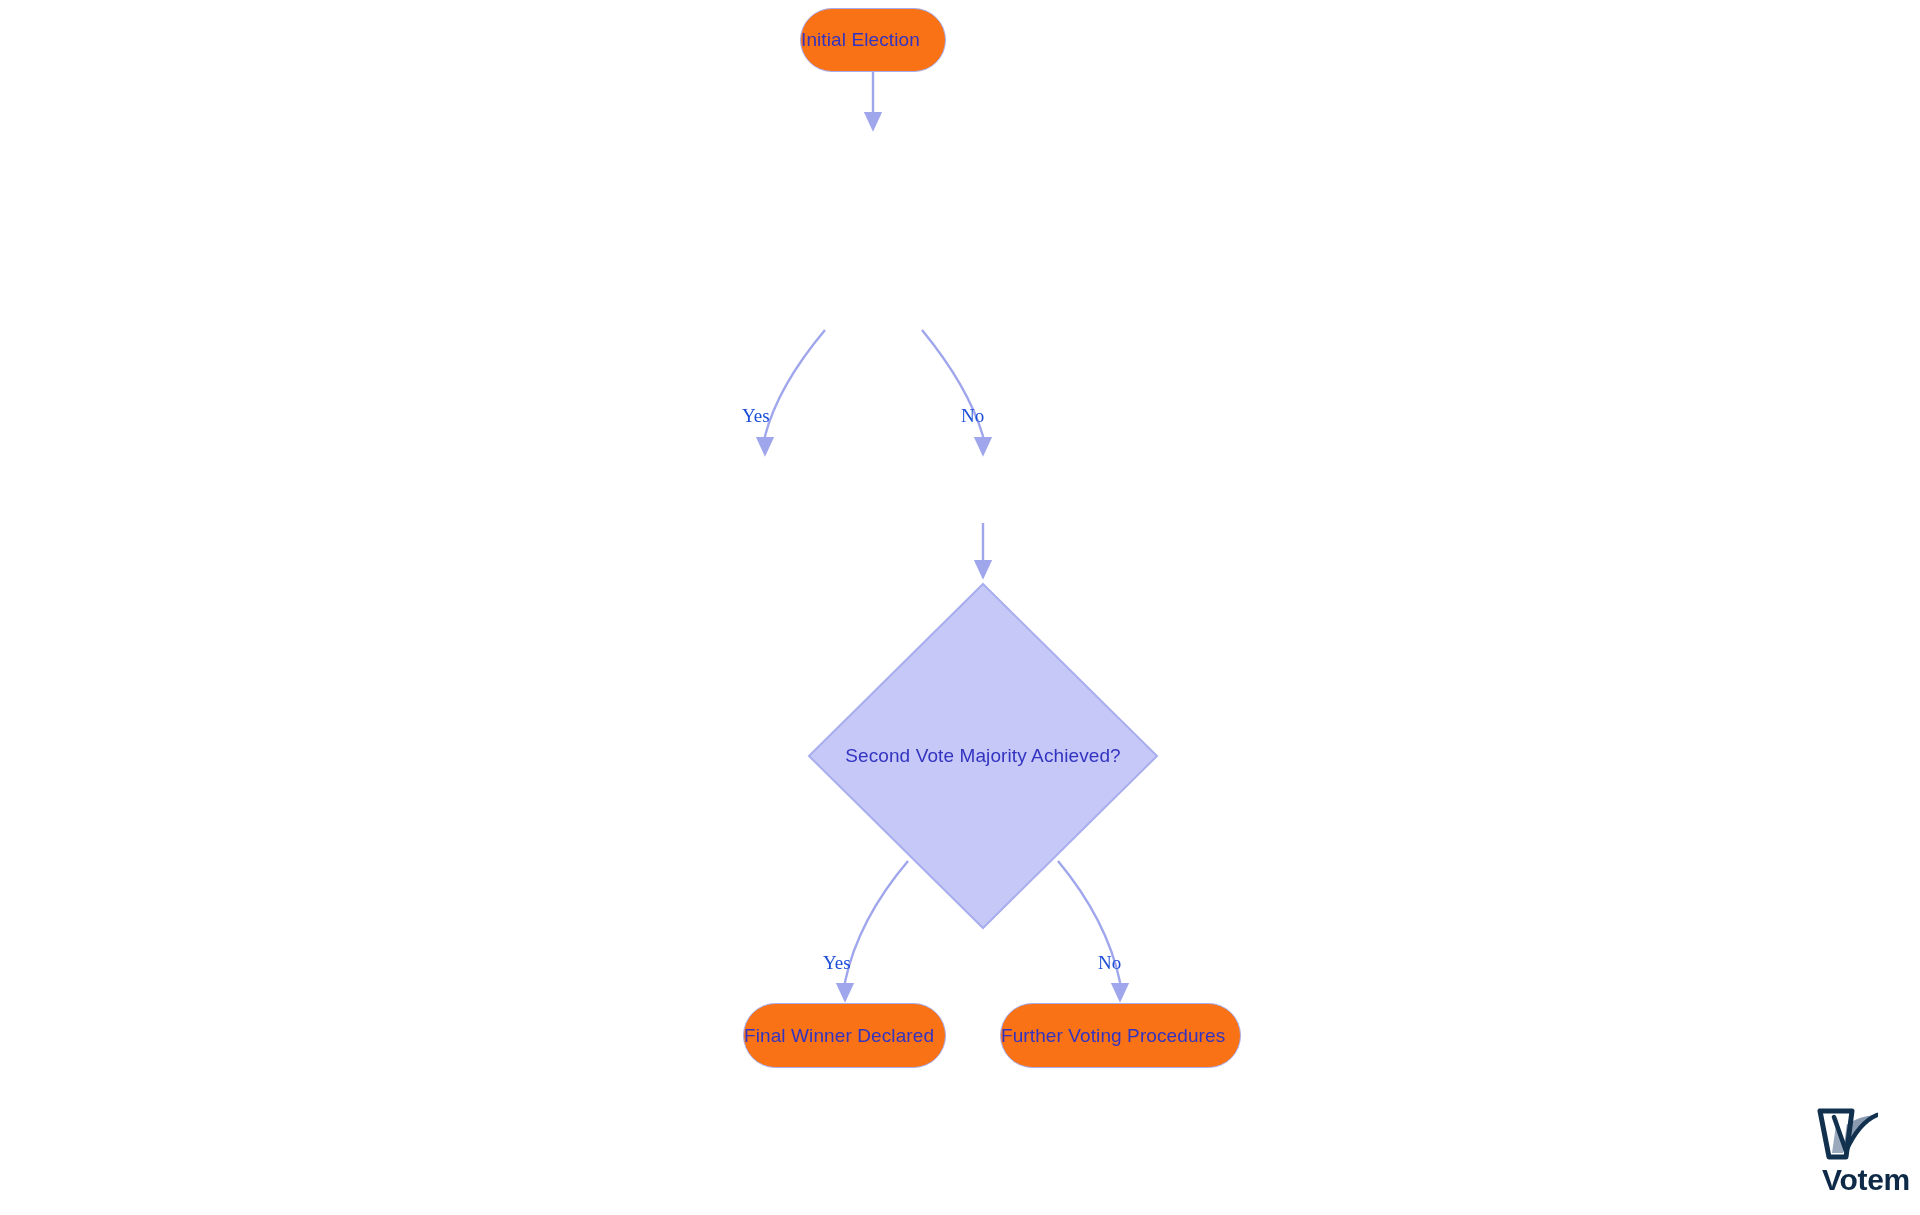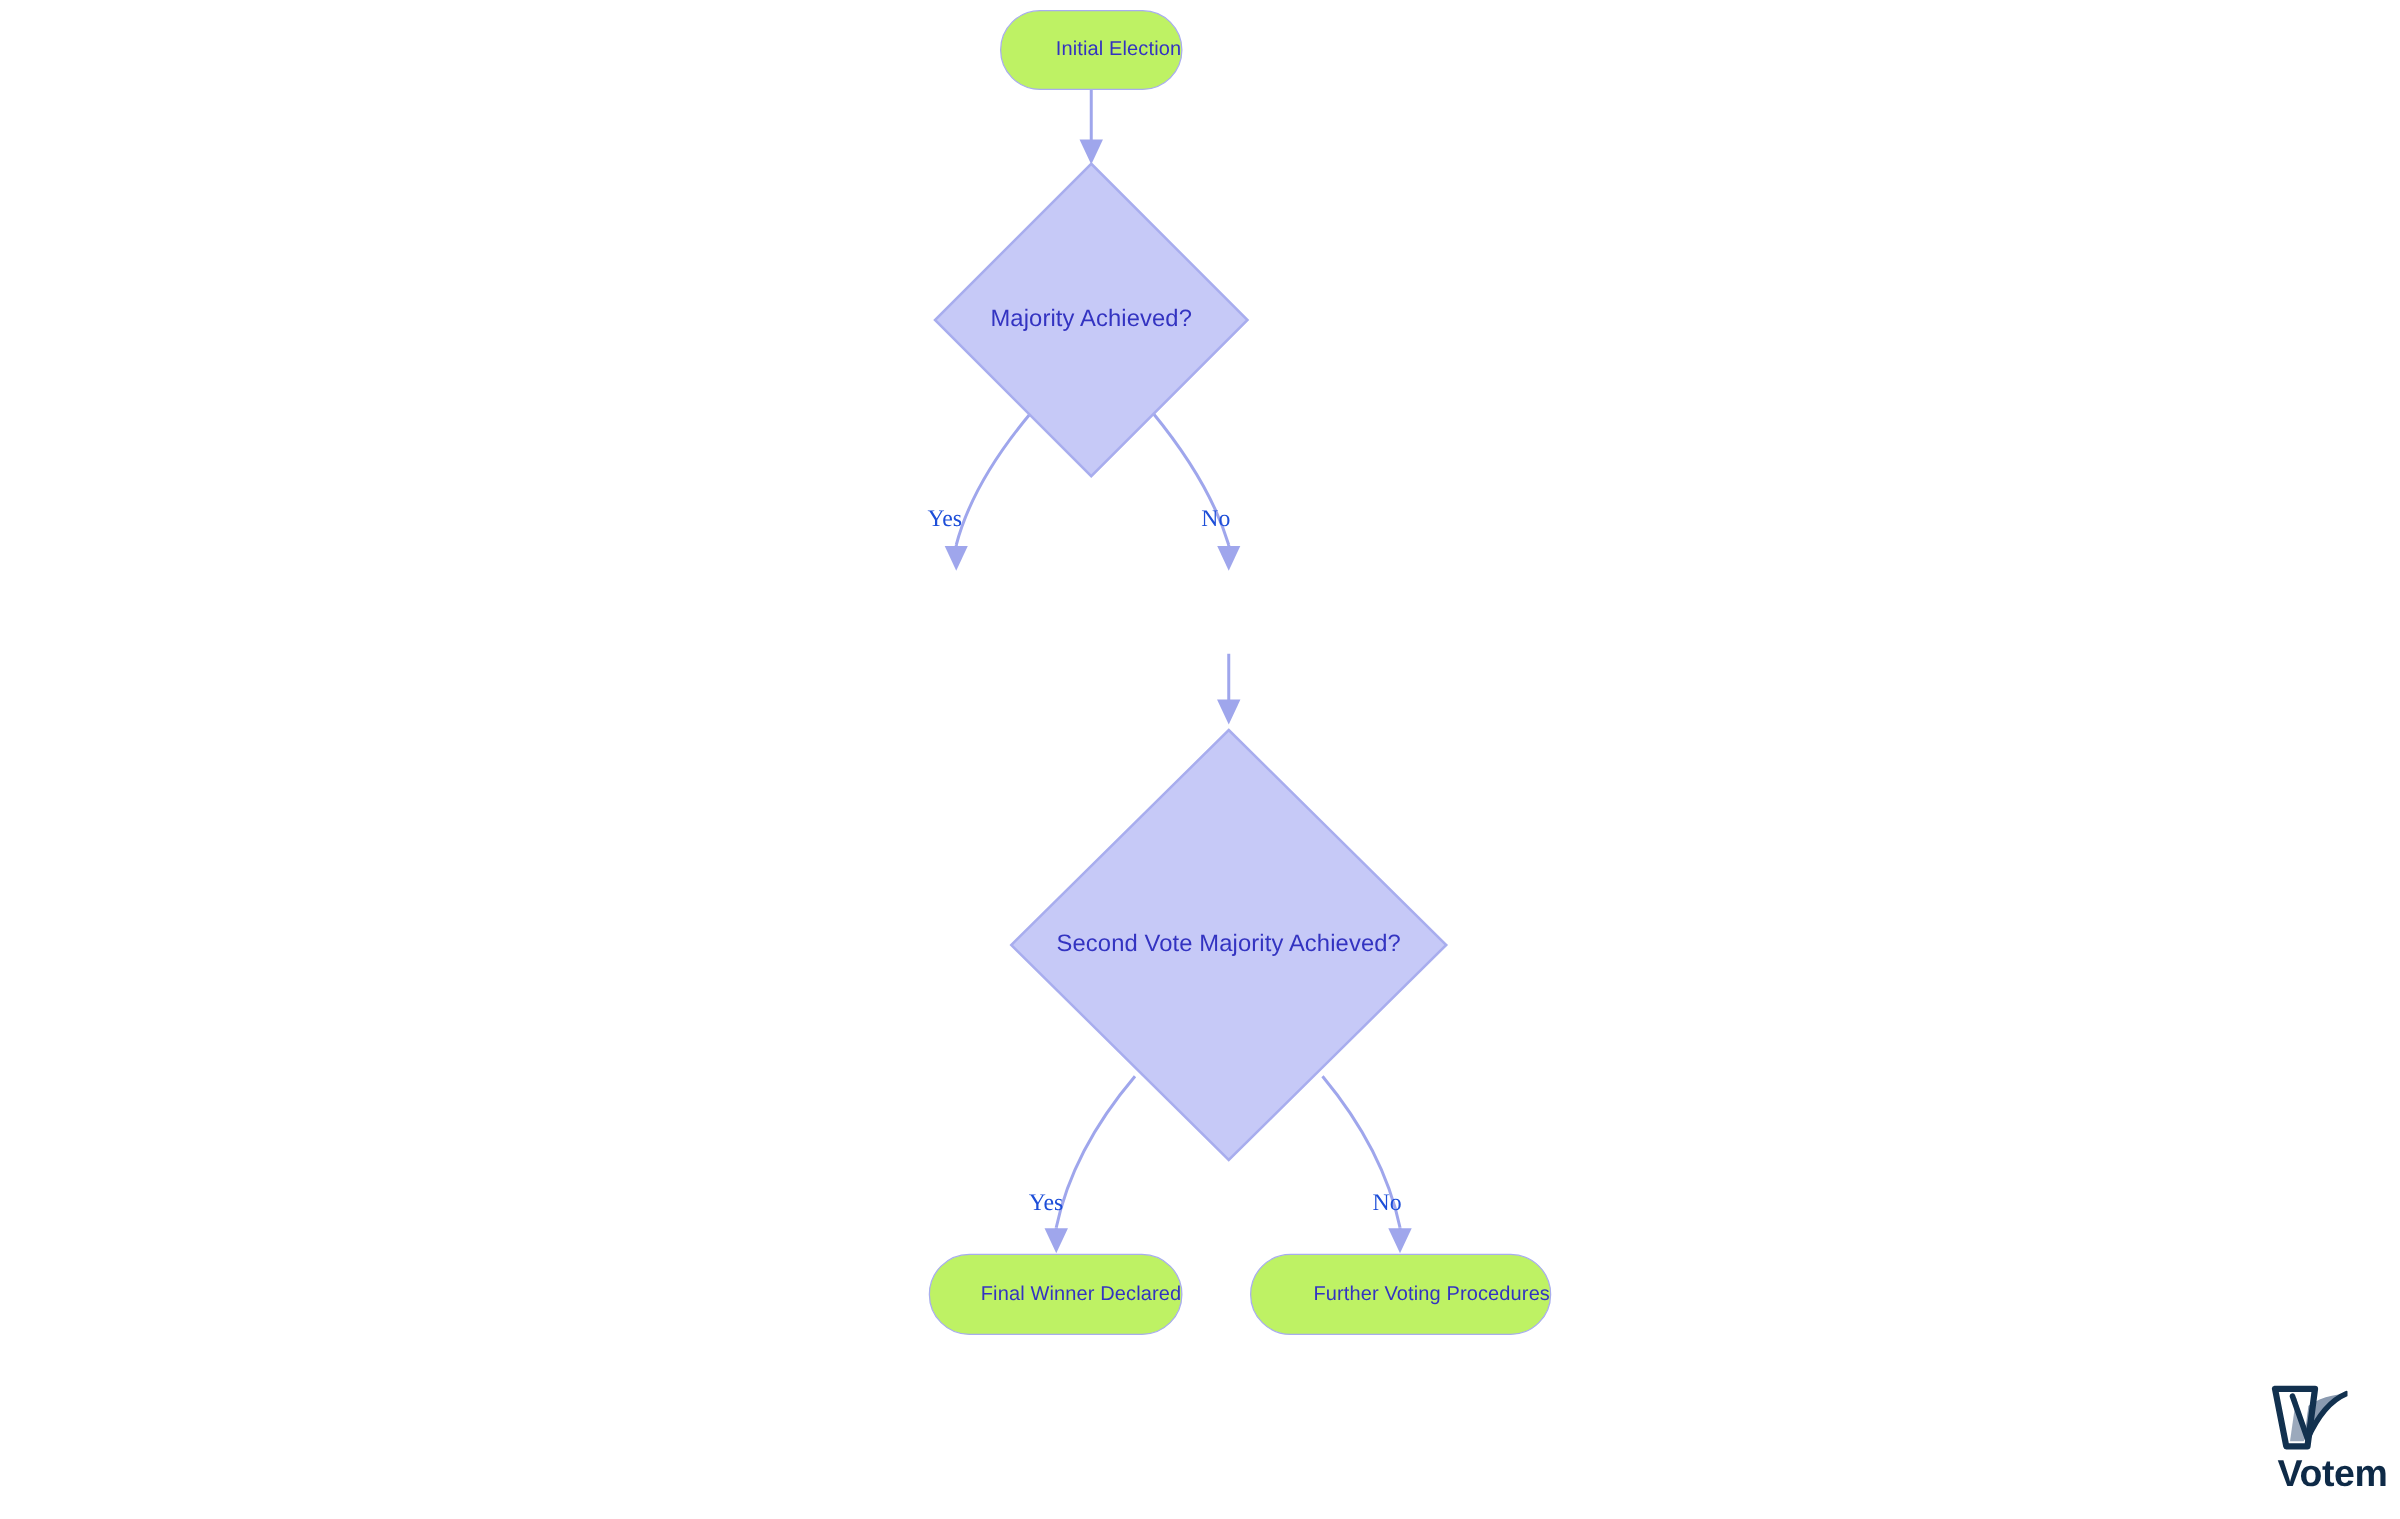--- a/index.html
+++ b/index.html
@@ -22,25 +22,25 @@
     width: 1920px;
     height: 1215px;
   }
 
   
   .node {
     position: absolute;
     box-sizing: border-box;
     display: flex;
     align-items: center;
-    justify-content: flex-end;
-    background: #bef264;
+    justify-content: flex-start;
+    background: #f97316;
     border: 1.6px solid #a8adee;
     color: #3333c1;
-    font-size: 16px;
+    font-size: 19px;
     letter-spacing: 0.1px;
     white-space: nowrap;
     font-family: "Liberation Sans", sans-serif;
   }
   .node.rounded {
     border-radius: 34px;
   }
 
   
   .diamond-wrap {
@@ -133,26 +133,20 @@
     <path d="M845,982 L845,995" stroke="#9fa6ec" stroke-width="2.4" fill="none" marker-end="url(#arrowhead)"></path>
 
     <path d="M1058,861 Q1107,920 1120,982" stroke="#9fa6ec" stroke-width="2.4" fill="none"></path>
     <path d="M1120,982 L1120,995" stroke="#9fa6ec" stroke-width="2.4" fill="none" marker-end="url(#arrowhead)"></path>
   </svg>
 
   <div class="node rounded" style="left:800px; top:8px; width:146px; height:64px;">
     <span>Initial Election</span>
   </div>
 
-  <div class="diamond-wrap" style="left:745px; top:128px; width:256px; height:256px;">
-    <svg class="diamond-shape" viewBox="0 0 256 256" preserveAspectRatio="none">
-      <polygon points="128,3 253,128 128,253 3,128" fill="#c6c9f7" stroke="#a8adee" stroke-width="2"></polygon>
-    </svg>
-    <div class="diamond-label">Majority Achieved?</div>
-  </div>
 
   <div class="edge-label" style="left:742px; top:405px;">Yes</div>
 
   <div class="edge-label" style="left:961px; top:405px;">No</div>
 
 
 
   <div class="diamond-wrap" style="left:806px; top:581px; width:354px; height:350px;">
     <svg class="diamond-shape" viewBox="0 0 354 350" preserveAspectRatio="none">
       <polygon points="177,3 351,175 177,347 3,175" fill="#c6c9f7" stroke="#a8adee" stroke-width="2"></polygon>

